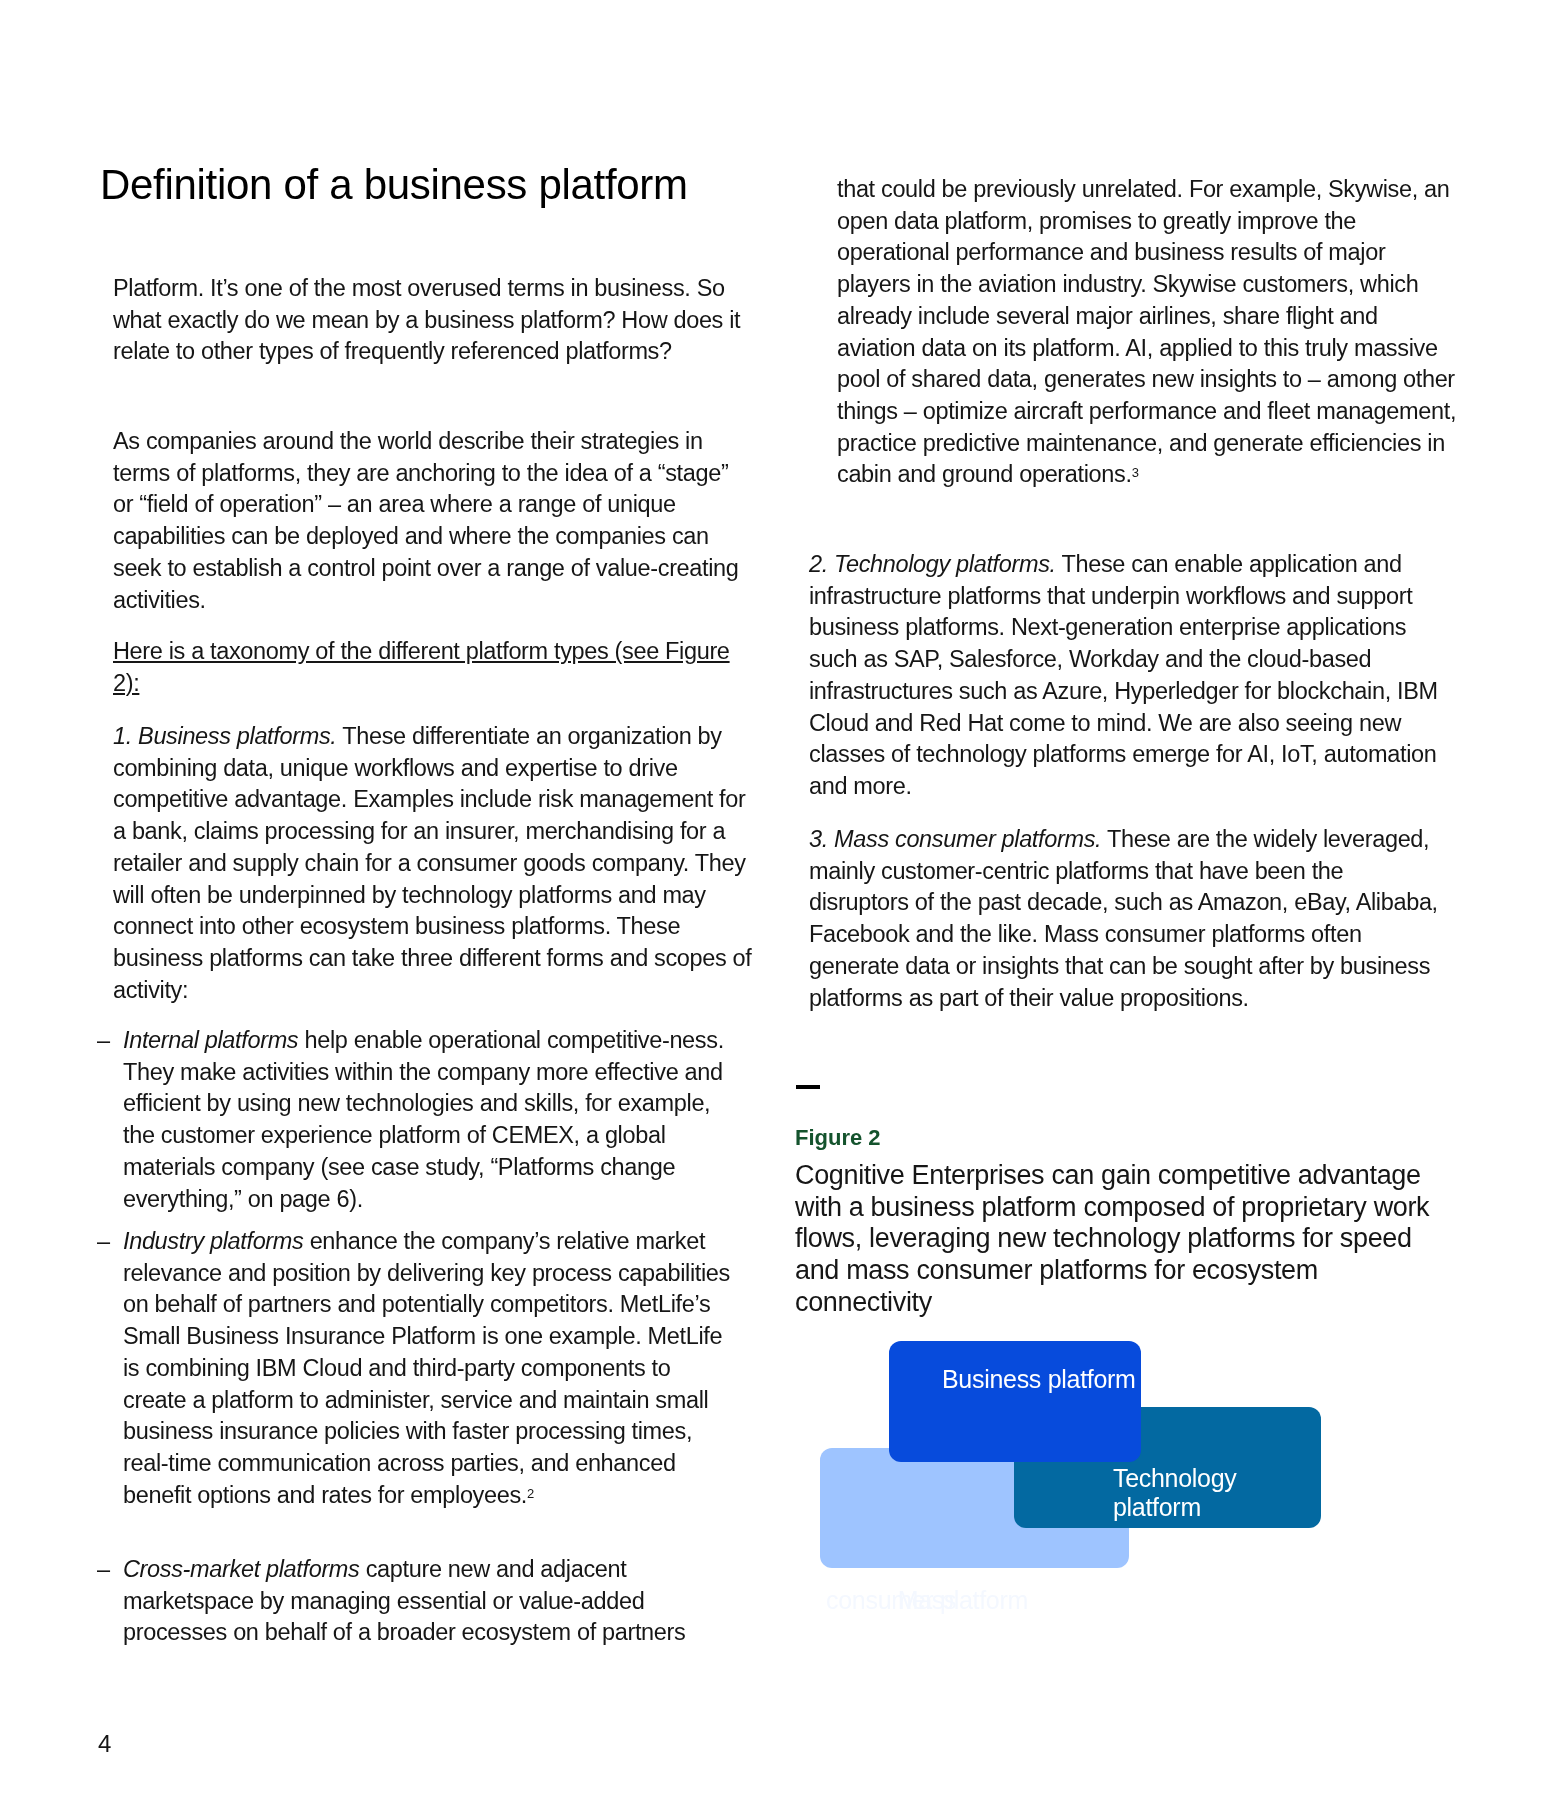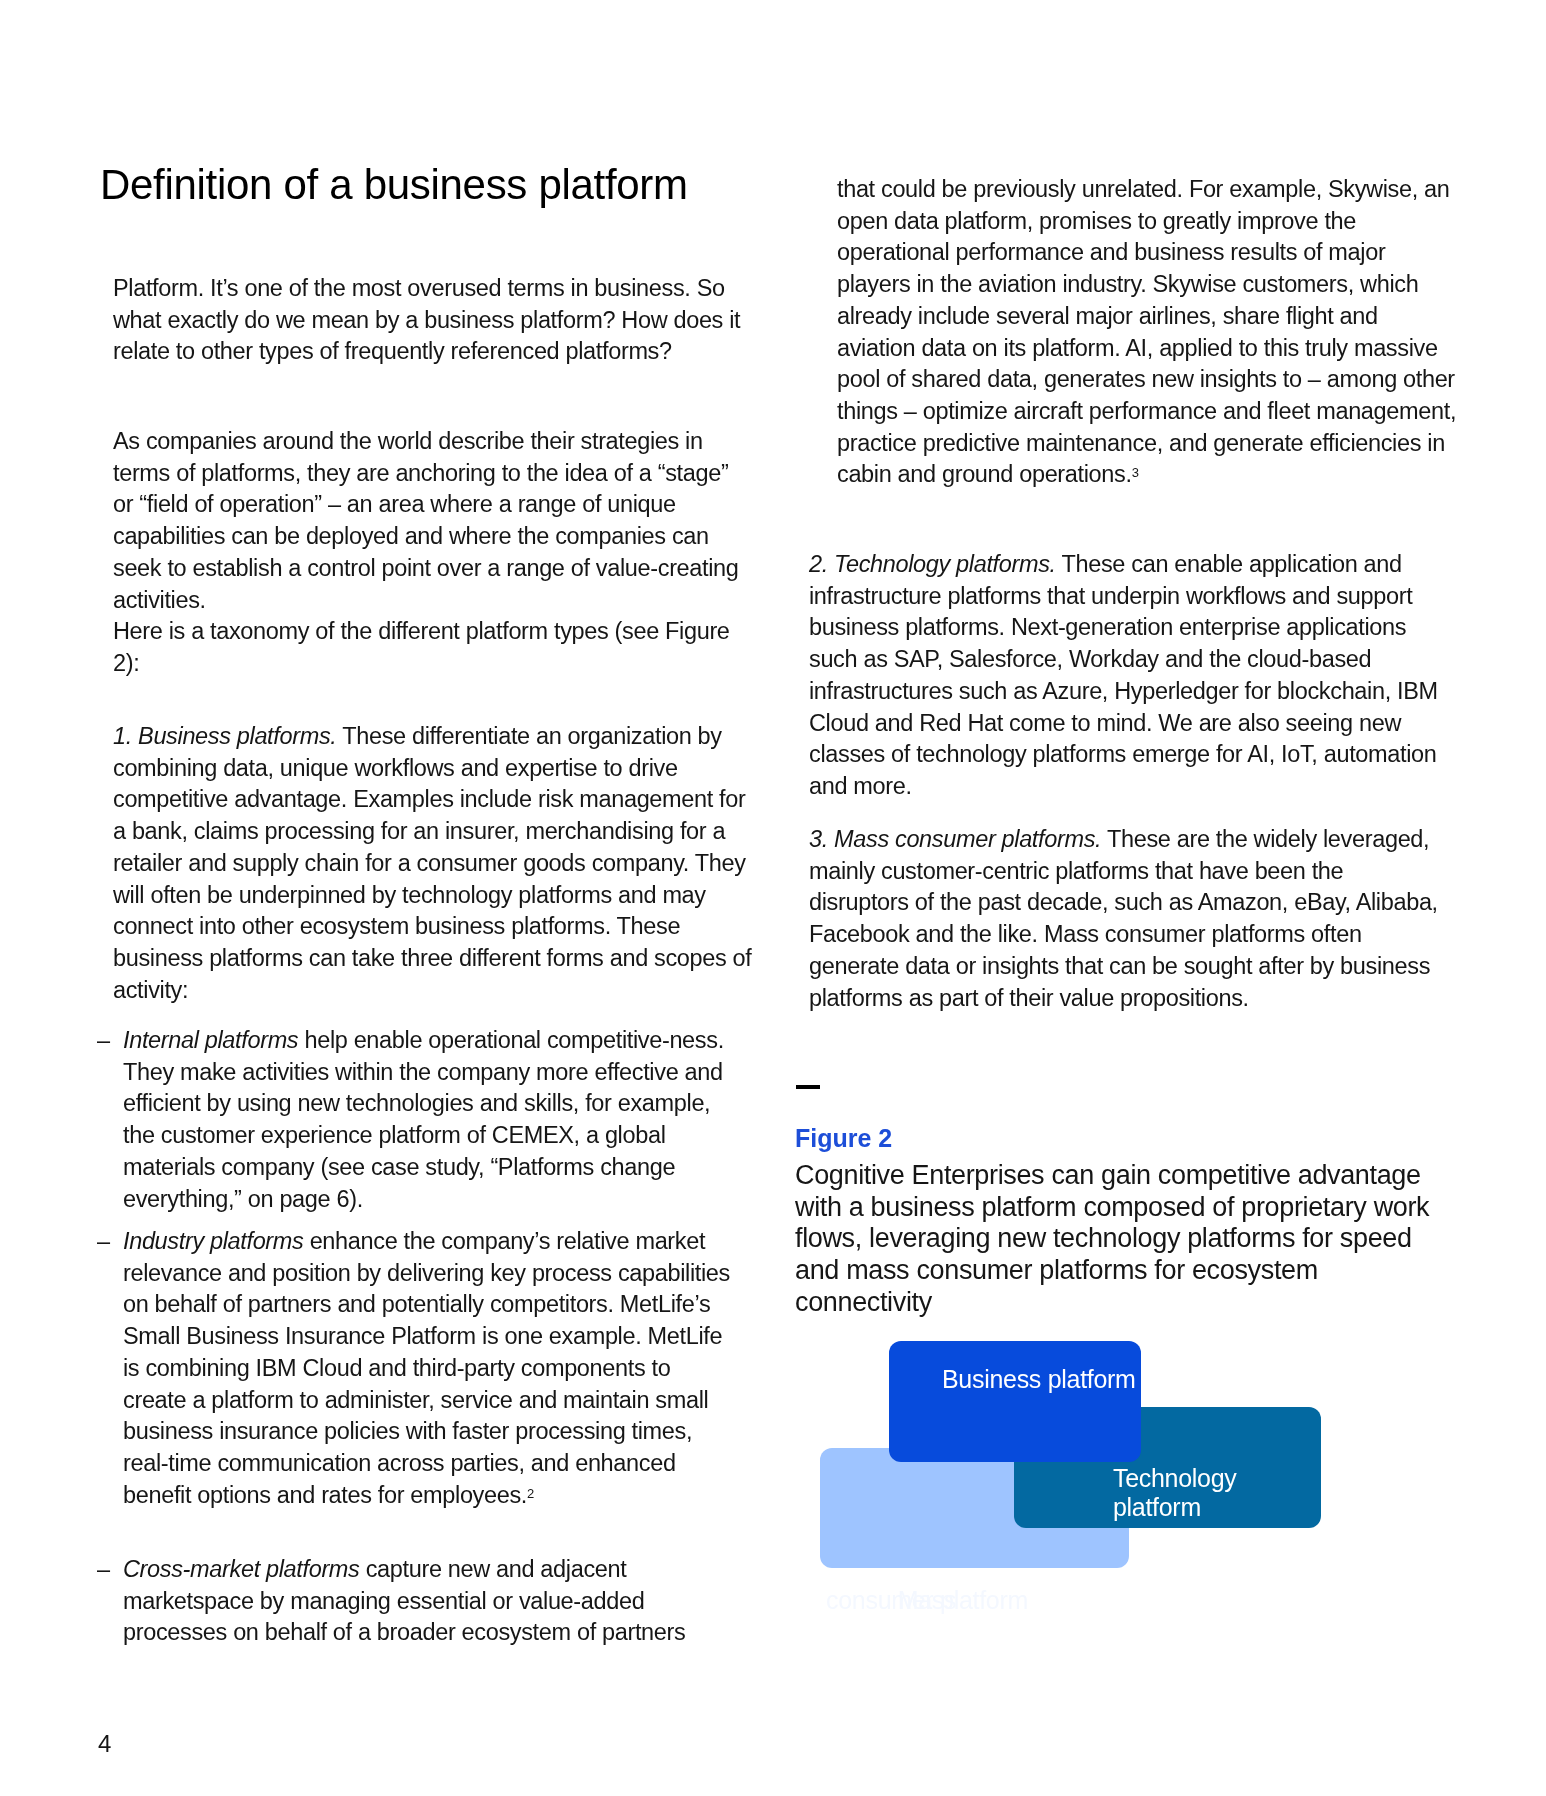--- a/index.html
+++ b/index.html
@@ -27,21 +27,21 @@
     padding-left: 26px; box-sizing: border-box;
   }
   .bullet .dash { position: absolute; left: 0; top: 0; }
   .cont { left: 821px; width: 620px; }
   sup { font-size: 13px; vertical-align: top; position: relative; top: -2px; }
   .rule {
     position: absolute; left: 796px; top: 1085px; width: 24px; height: 4px; background: #000;
   }
   .fig-label {
     position: absolute; left: 795px; top: 1122px; margin: 0;
-    font-size: 25px; font-weight: bold; color: #1d4ed8; line-height: 32px;
+    font-size: 22px; font-weight: bold; color: #14532d; line-height: 32px;
   }
   .fig-caption {
     position: absolute; left: 795px; top: 1160px; width: 640px; margin: 0;
     font-size: 27px; line-height: 31.7px; letter-spacing: -0.35px;
   }
   .box {
     position: absolute; border-radius: 12px; color: #fff;
     font-size: 25px; letter-spacing: -0.3px;
     display: flex; box-sizing: border-box;
   }
@@ -55,21 +55,21 @@
     position: absolute; left: 98px; top: 1730px; margin: 0; font-size: 24px; color: #161616;
   }
 </style>
 </head>
 <body>
 
 <h1 class="title">Definition of a business platform</h1>
 
 <p class="para col-left" style="top:257px;">Platform. It’s one of the most overused terms in business. So what exactly do we mean by a business platform? How does it relate to other types of frequently referenced platforms?</p>
 <p class="para col-left" style="top:410px;">As companies around the world describe their strategies in terms of platforms, they are anchoring to the idea of a “stage” or “field of operation” – an area where a range of unique capabilities can be deployed and where the companies can seek to establish a control point over a range of value-creating activities.</p>
-<p class="para col-left" style="top:600px;">Here is a taxonomy of the different platform types (see Figure 2):</p>
+<p class="para col-left" style="top:620px;text-decoration:underline;">Here is a taxonomy of the different platform types (see Figure 2):</p>
 
 <p class="para col-left" style="top:705px;"><em>1. Business platforms.</em><span> These differentiate an organization by combining data, unique workflows and expertise to drive competitive advantage. Examples include risk management for a bank, claims processing for an insurer, merchandising for a retailer and supply chain for a consumer goods company. They will often be underpinned by technology platforms and may connect into other ecosystem business platforms. These business platforms can take three different forms and scopes of activity:</span></p>
 
 <div class="bullet" style="top:1025px;">
   <span class="dash">–</span>
   <em>Internal platforms</em><span> help enable operational competitive-ness. They make activities within the company more effective and efficient by using new technologies and skills, for example, the customer experience platform of CEMEX, a global materials company (see case study, “Platforms change everything,” on page 6).</span>
 </div>
 
 <div class="bullet" style="top:1226px;">
   <span class="dash">–</span>

